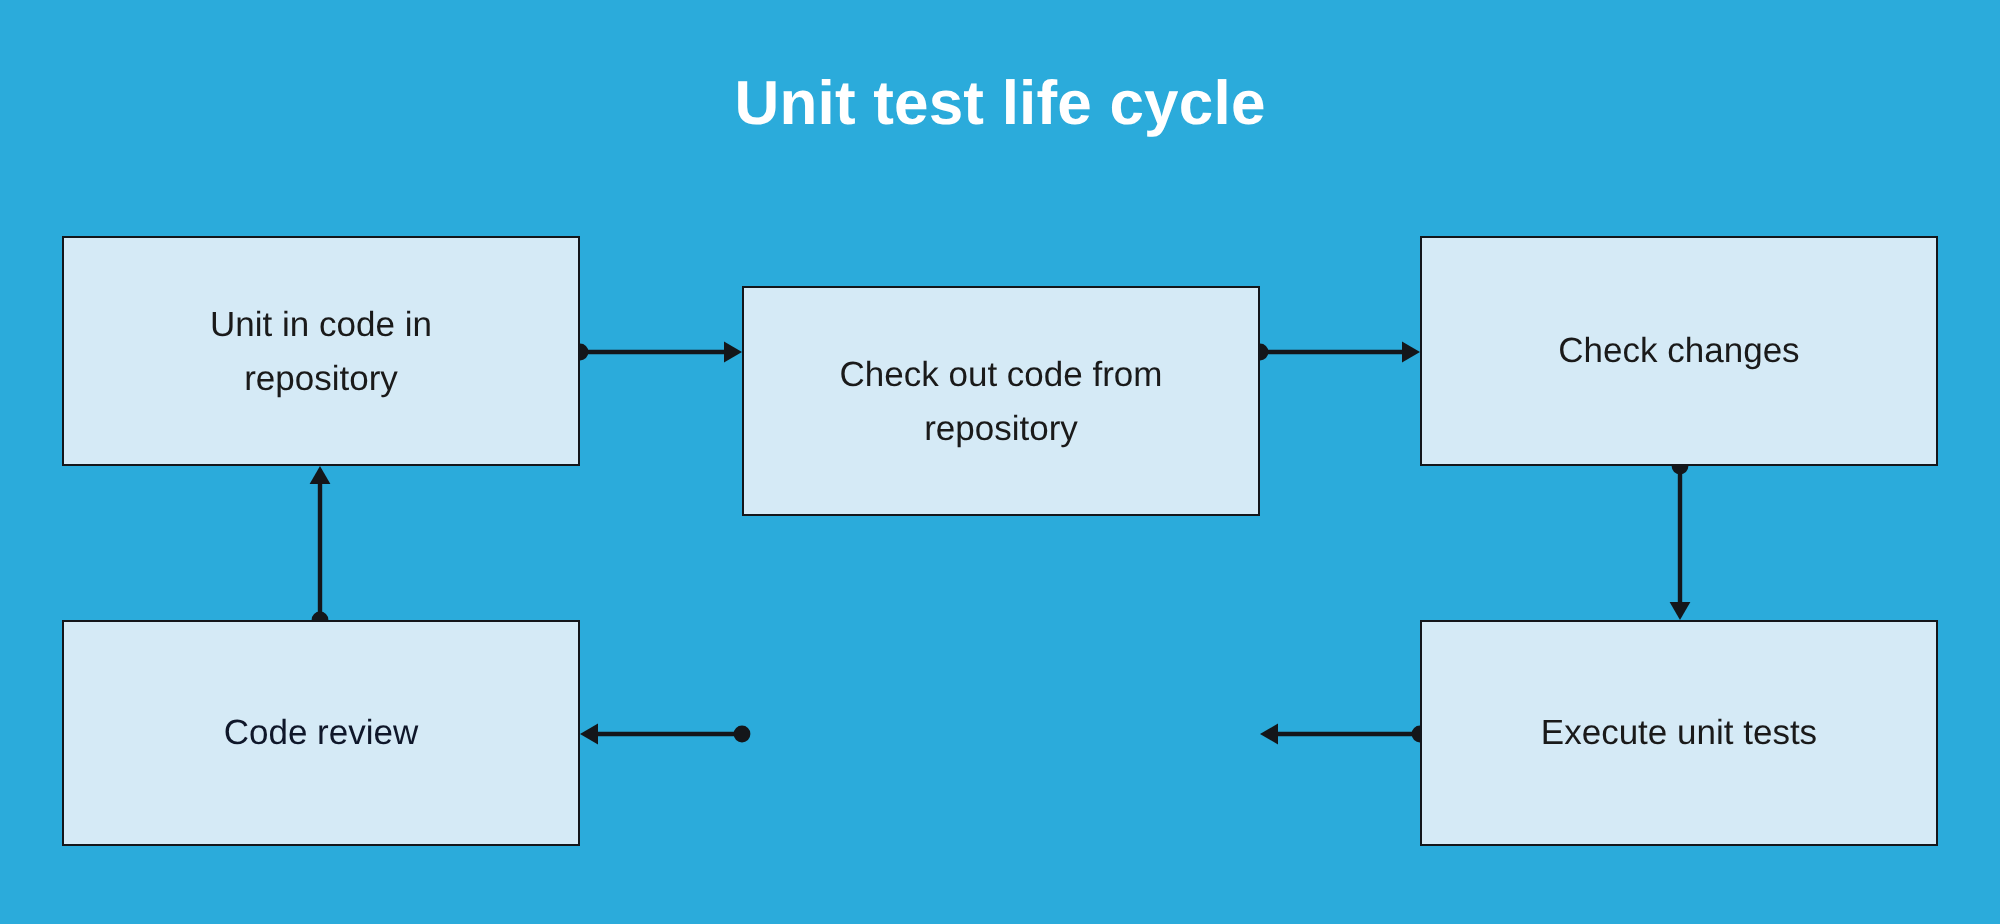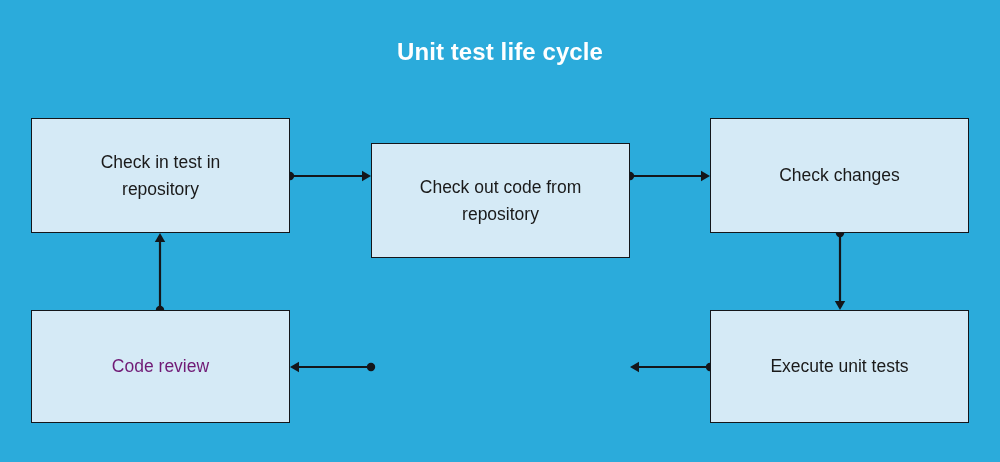--- a/index.html
+++ b/index.html
@@ -20,21 +20,21 @@
     height: 462px;
     background: #2BABDB;
   }
   #diagram-title {
     position: absolute;
     left: 0;
     top: 33px;
     width: 1000px;
     text-align: center;
     color: #FFFFFF;
-    font-size: 24px;
+    font-size: 31px;
     font-weight: bold;
     letter-spacing: 0.1px;
     line-height: 38px;
     white-space: nowrap;
   }
   .node {
     position: absolute;
     box-sizing: border-box;
     background: #D5EAF6;
     border: 1.6px solid #14161A;
@@ -93,35 +93,35 @@
         <polygon points="290,367 299,361.8 299,372.2" fill="#14161A"></polygon>
       </g>
       <g>
         <line x1="160" y1="310" x2="160" y2="241" stroke="#14161A" stroke-width="2.2"></line>
         <circle cx="160" cy="310" r="4.2" fill="#14161A"></circle>
         <polygon points="160,233 154.8,242 165.2,242" fill="#14161A"></polygon>
       </g>
     </svg>
 
   <div class="node" id="node-check-in-code" style="left: 31px; top: 118px; width: 259px; height: 115px; background: rgb(213, 234, 246); border-color: rgb(20, 22, 26);">
-    <span class="node-label" style="color: rgb(26, 26, 26);">Check in test in
+    <span class="node-label" style="color: rgb(26, 26, 26);">Unit in code in
 repository</span>
   </div>
 
   <div class="node" id="node-check-out-code" style="left: 371px; top: 118px; width: 259px; height: 115px; background: rgb(213, 234, 246); border-color: rgb(20, 22, 26); margin-top: 25px;">
     <span class="node-label" style="color: rgb(26, 26, 26);">Check out code from
 repository</span>
   </div>
 
   <div class="node" id="node-make-changes" style="left: 710px; top: 118px; width: 259px; height: 115px; background: rgb(213, 234, 246); border-color: rgb(20, 22, 26);">
     <span class="node-label" style="color: rgb(26, 26, 26);">Check changes</span>
   </div>
 
   <div class="node" id="node-code-review" style="left: 31px; top: 310px; width: 259px; height: 113px; background: rgb(213, 234, 246); border-color: rgb(20, 22, 26);">
-    <span class="node-label" style="color: #701a75;">Code review</span>
+    <span class="node-label" style="color: #0f172a;">Code review</span>
   </div>
 
 
   <div class="node" id="node-execute-unit-tests" style="left: 710px; top: 310px; width: 259px; height: 113px; background: rgb(213, 234, 246); border-color: rgb(20, 22, 26);">
     <span class="node-label" style="color: rgb(26, 26, 26);">Execute unit tests</span>
   </div>
 
 </div>
 
 </body></html>

